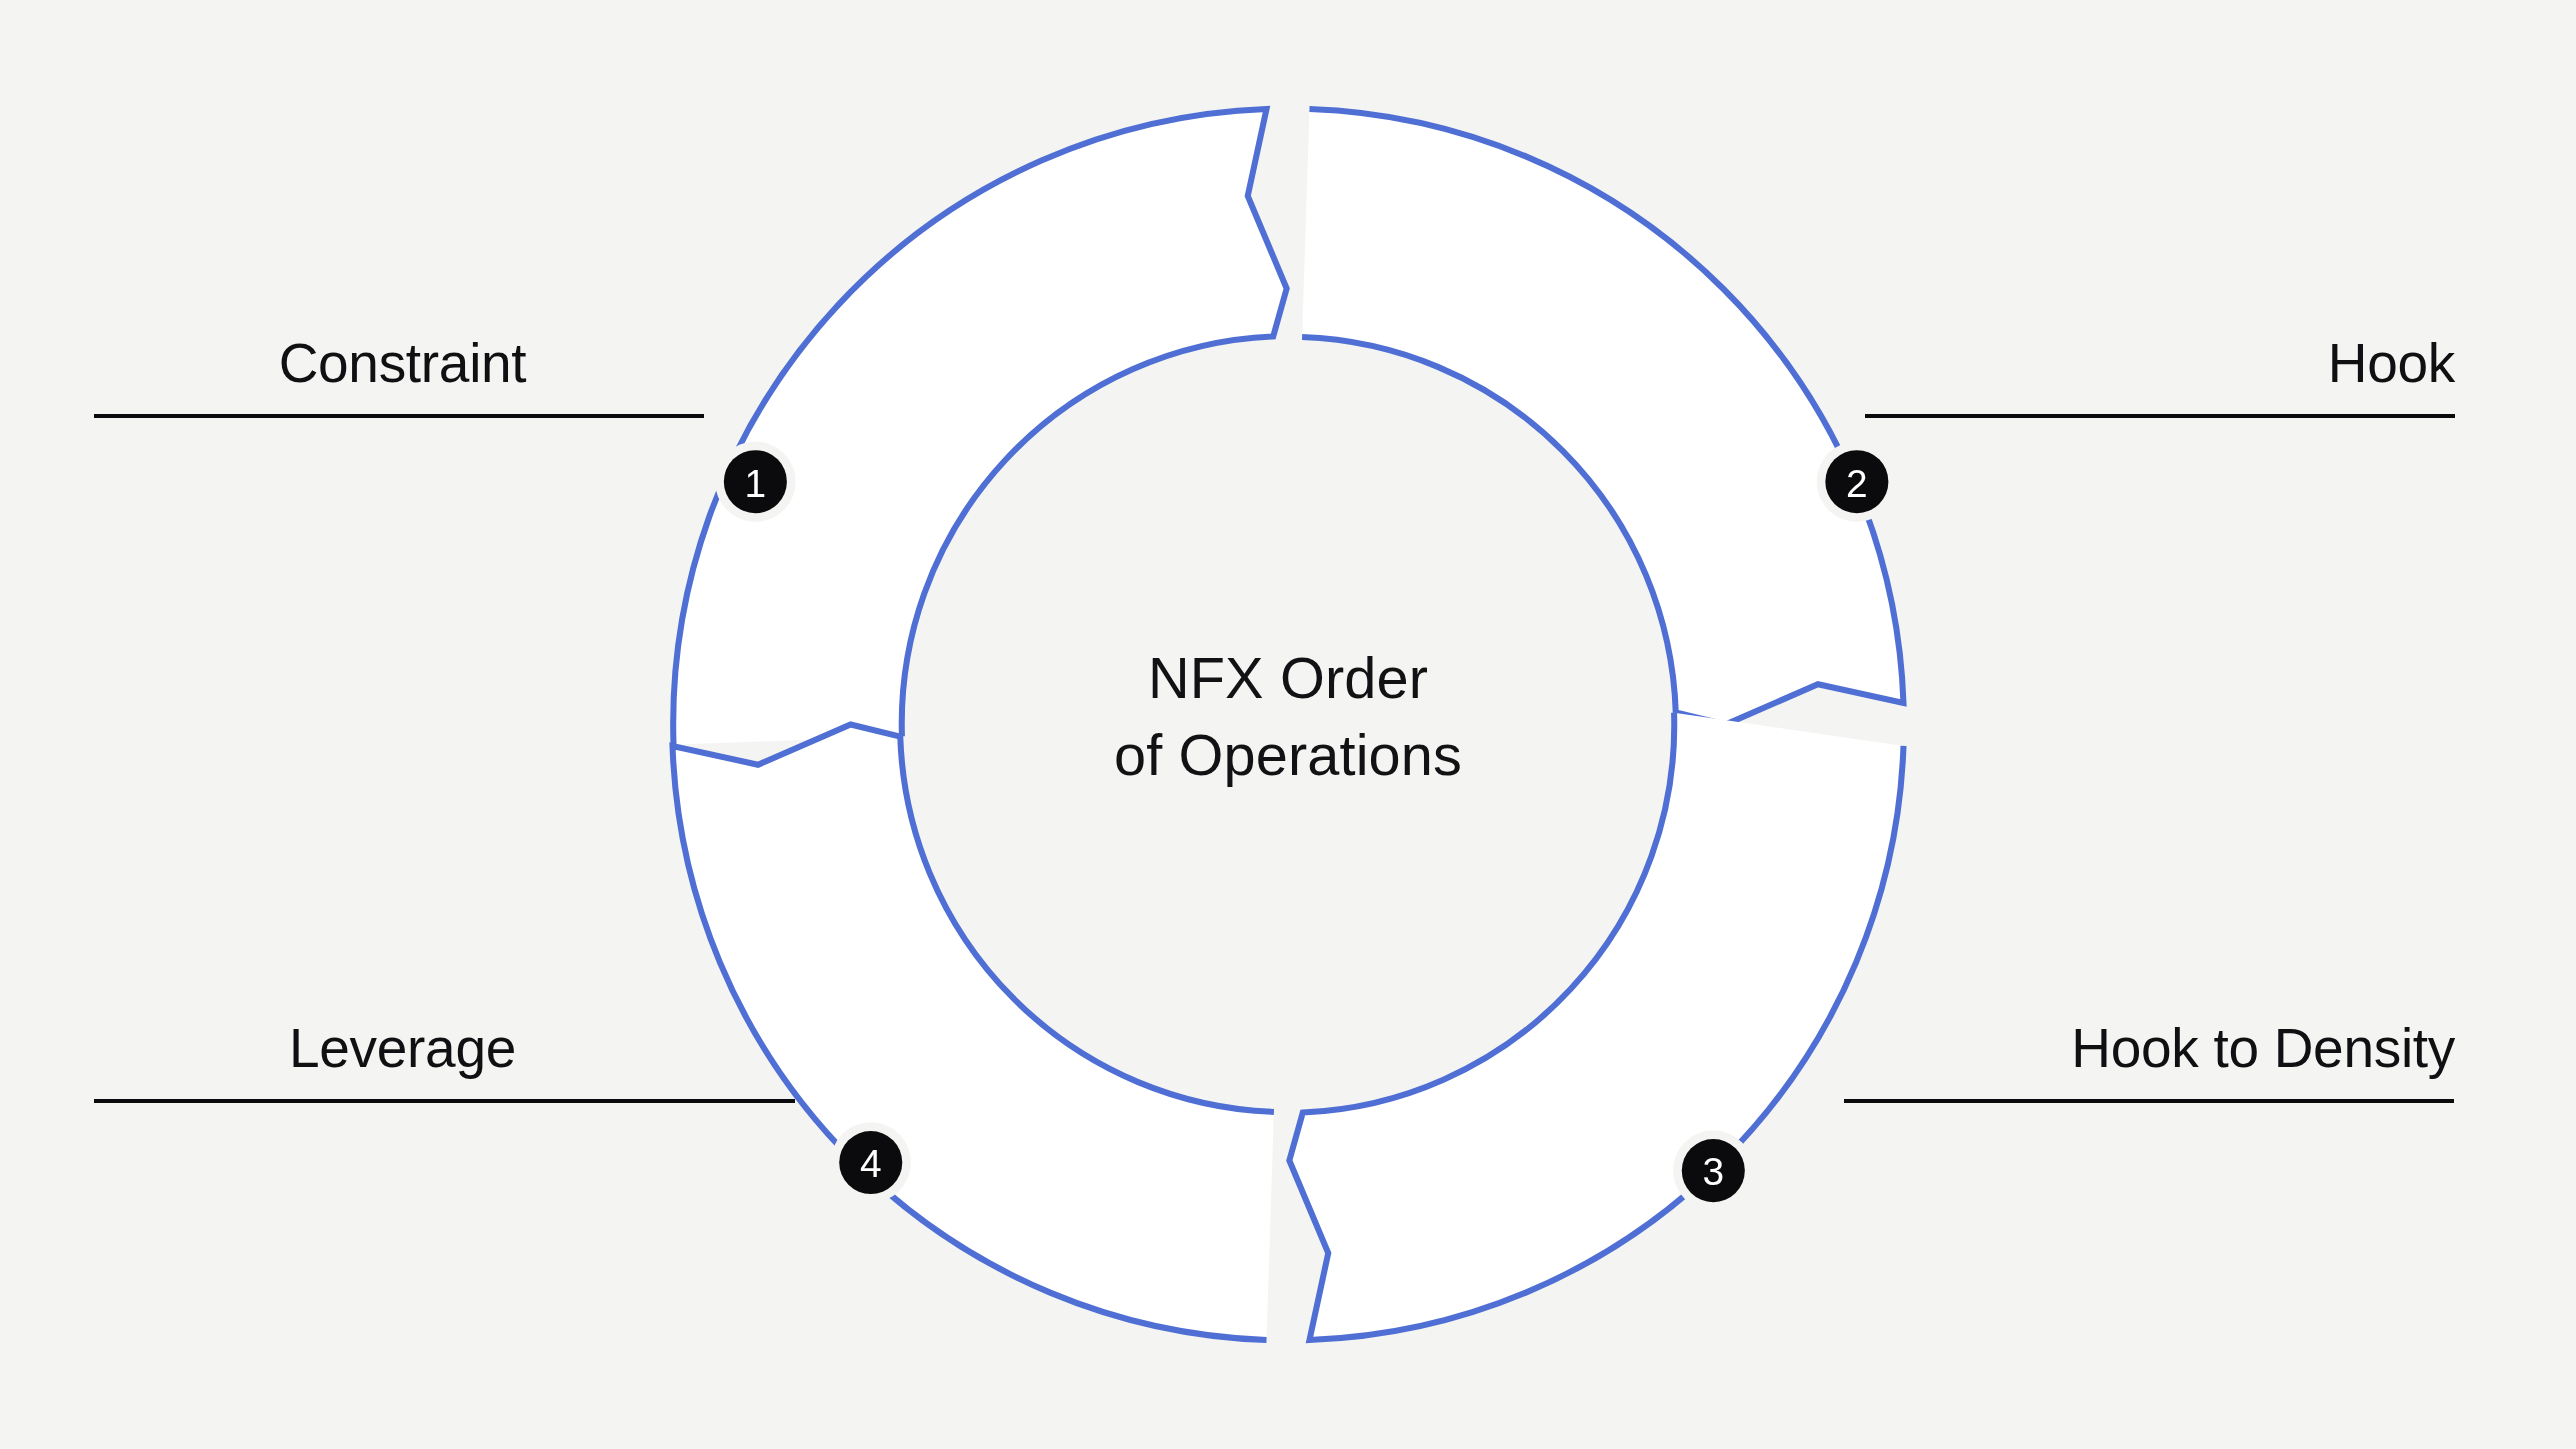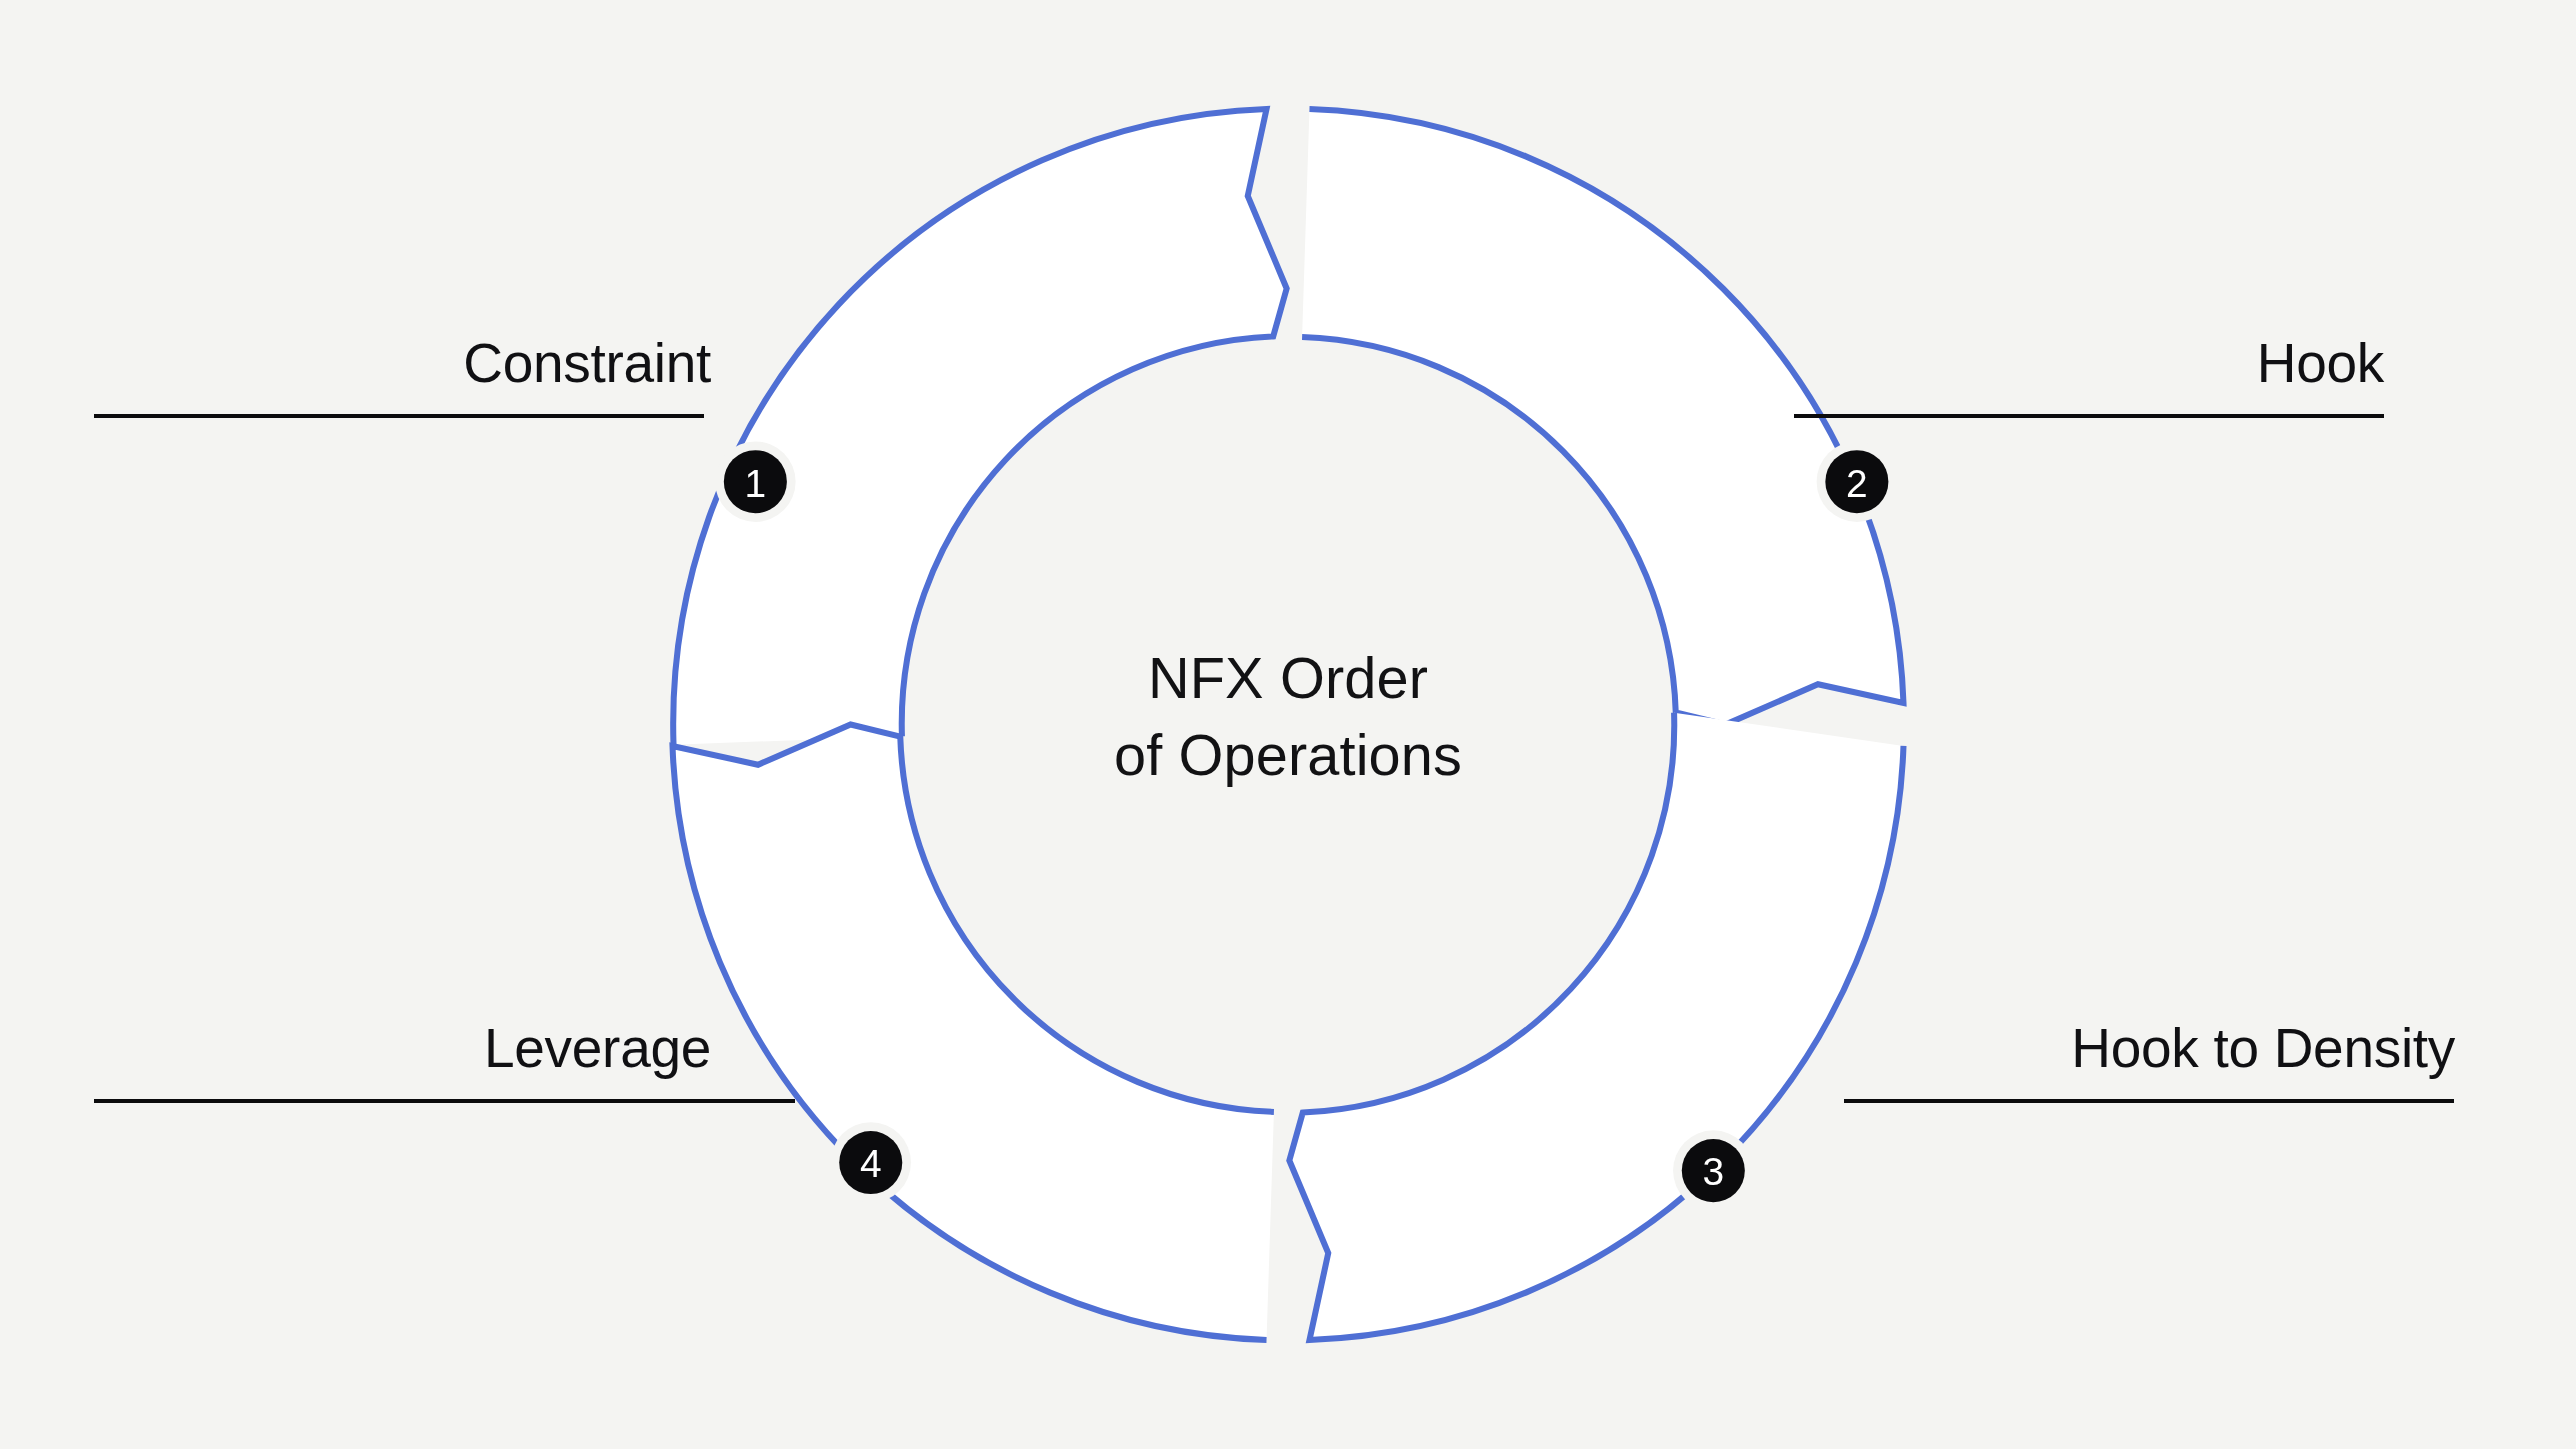--- a/index.html
+++ b/index.html
@@ -60,27 +60,27 @@
     color: #101013;
     font-weight: 400;
     white-space: nowrap;
     letter-spacing: -0.3px;
   }
   .label-block .label-rule {
     height: 3.4px;
     background: #0b0b0d;
     margin-top: 21.5px;
   }
-  .lb-left  .label-text { text-align: right; }
+  .lb-left  .label-text { text-align: center; }
   .lb-right .label-text { text-align: right; }
 
   #label-constraint { left: 94px;  top: 335px;  }
   #label-constraint .label-rule { width: 610px; }
 
-  #label-hook       { left: 1794px; top: 335px;  width: 590px; }
+  #label-hook       { left: 1865px; top: 335px;  width: 590px; }
   #label-hook .label-rule { width: 590px; margin-left: 0; }
 
   #label-leverage   { left: 94px;  top: 1020px; }
   #label-leverage .label-rule { width: 701px; }
 
   #label-density    { left: 1784px; top: 1020px; width: 671px; }
   #label-density .label-rule { width: 610px; margin-left: 60px; }
 </style>
 </head>
 <body>

